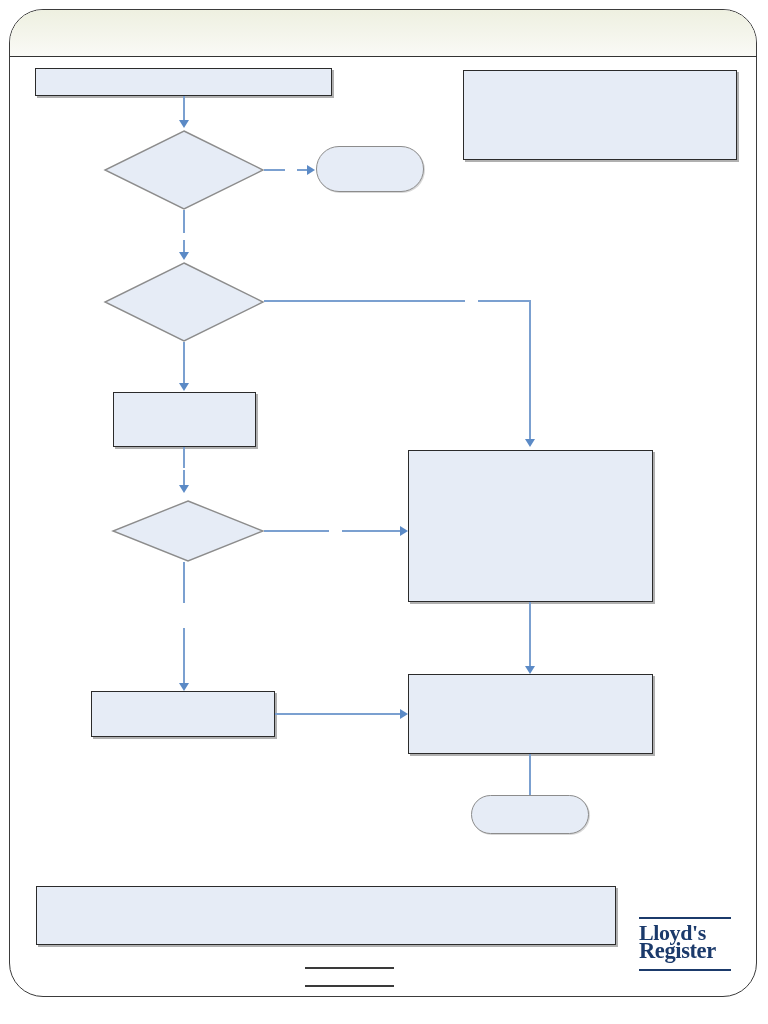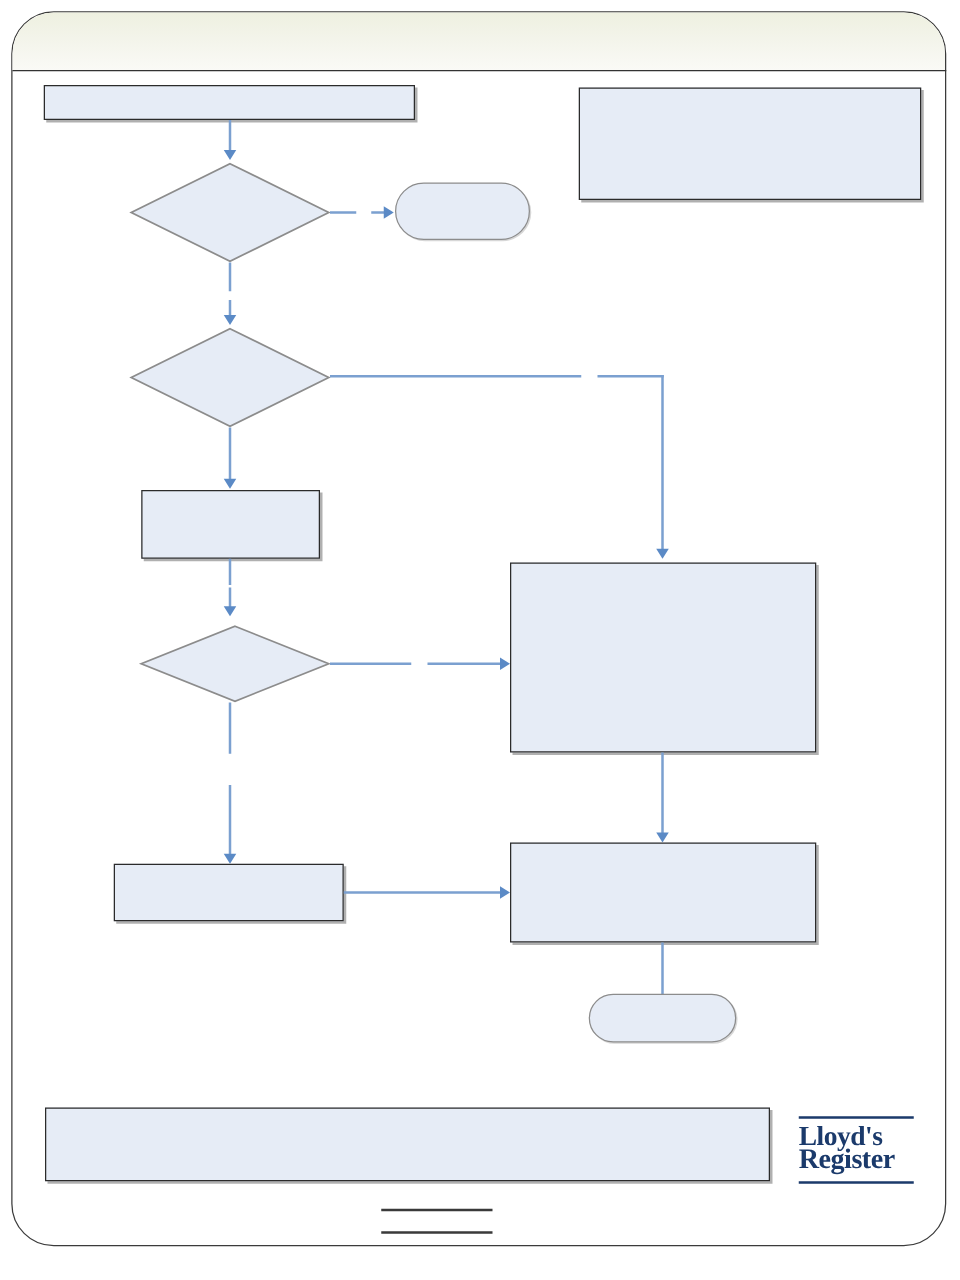--- a/index.html
+++ b/index.html
@@ -99,21 +99,21 @@
   .arrow-right {
     border-top: 5px solid transparent;
     border-bottom: 5px solid transparent;
     border-left: 8px solid #5b8ac6;
   }
 
   
   .lr-logo {
     position: absolute;
     left: 639px;
-    top: 893px;
+    top: 917px;
     width: 92px;
     height: 64px;
     color: #1b3a6b;
     user-select: none;
   }
   .lr-rule {
     position: absolute;
     left: 0;
     width: 92px;
     height: 2.4px;

